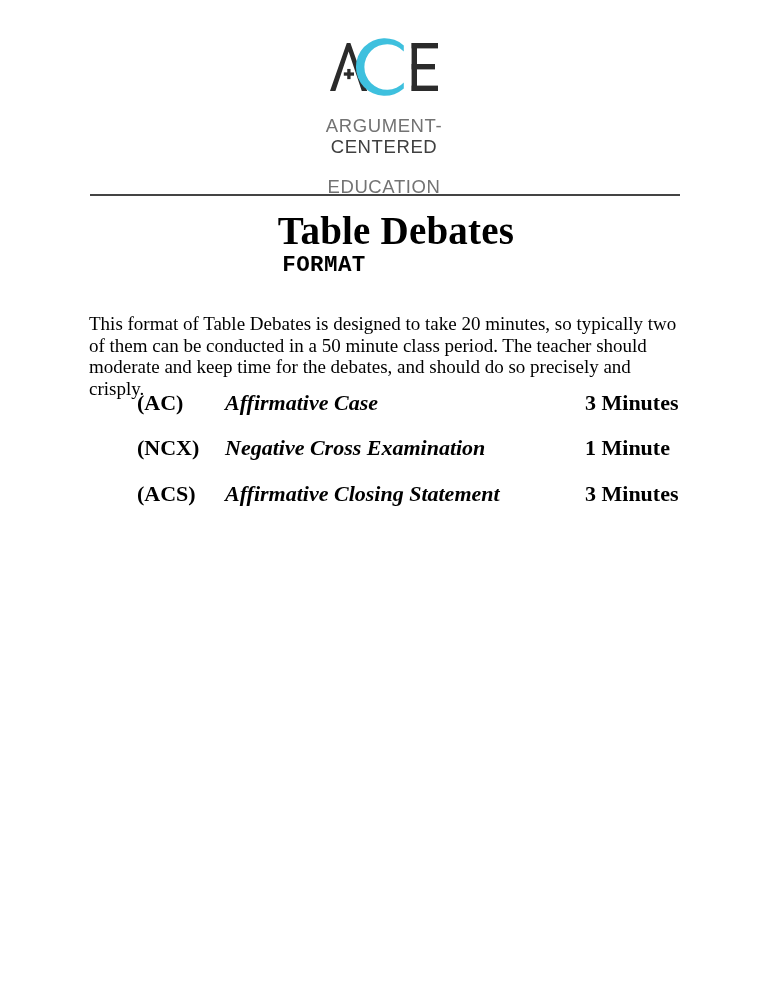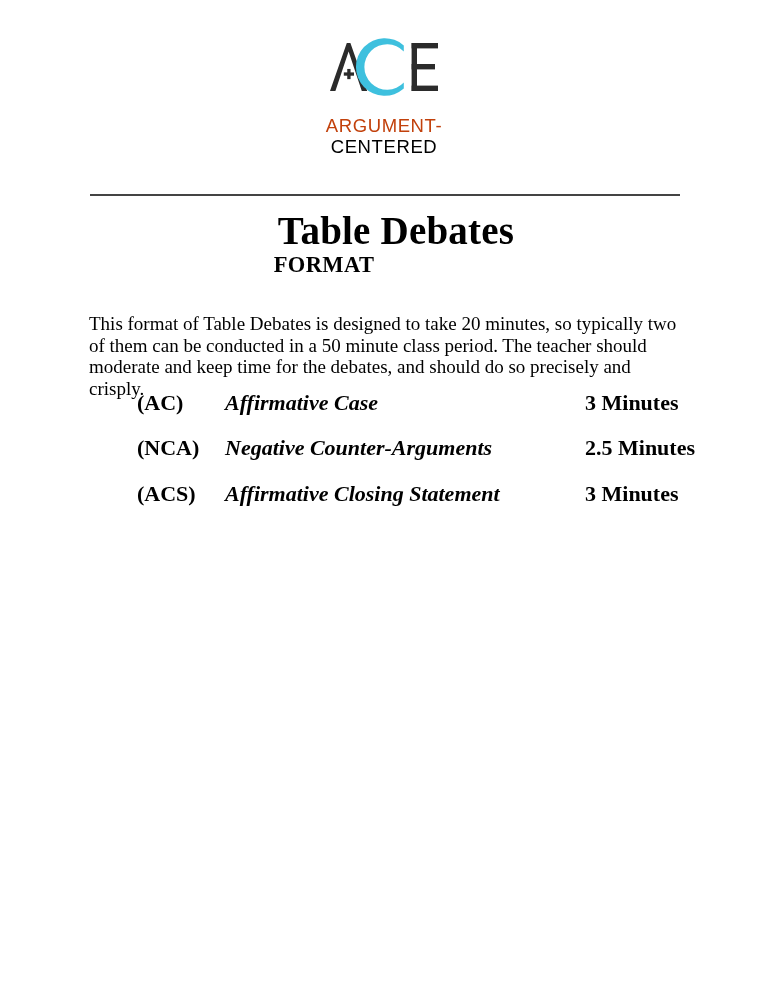--- a/index.html
+++ b/index.html
@@ -36,22 +36,22 @@
     font-family: "Liberation Sans", "DejaVu Sans", sans-serif;
     font-weight: 400;
     font-size: 18.5px;
     line-height: 20.5px;
     letter-spacing: 0.6px;
   }
   .tag-line {
     display: block;
     white-space: nowrap;
   }
-  .tag-dark { color: #c2410c; margin-top: 20px; }
-  .tag-cyan { color: #000000; }
+  .tag-dark { color: #737373; margin-top: 20px; }
+  .tag-cyan { color: #404040; }
 
   
   .divider {
     position: absolute;
     top: 194px;
     left: 90px;
     width: 590px;
     height: 2px;
     background: #444444;
   }
@@ -71,20 +71,21 @@
   .doc-subtitle {
     position: absolute;
     top: 251px;
     left: 0;
     width: 648px;
     text-align: center;
     font-weight: bold;
     font-size: 22.5px;
     line-height: 28px;
     letter-spacing: 0.4px;
+    font-family: Liberation Mono, monospace;
   }
 
   
   .intro {
     position: absolute;
     top: 294px;
     left: 89px;
     width: 588px;
     font-size: 19px;
     line-height: 21.5px;
@@ -126,47 +127,48 @@
 
     <rect x="146" y="8" width="9" height="80" fill="#2b2b2b"></rect>
     <rect x="146" y="8" width="44" height="9" fill="#2b2b2b"></rect>
     <rect x="146" y="43" width="39" height="9" fill="#2b2b2b"></rect>
     <rect x="146" y="79" width="44" height="9" fill="#2b2b2b"></rect>
   </svg>
 
   <div class="logo-tagline">
     <span class="tag-line tag-dark">ARGUMENT-</span>
     <span class="tag-line tag-cyan">CENTERED</span>
+    <span class="tag-line tag-dark">EDUCATION</span>
   </div>
 </div>
 
 <div class="divider"></div>
 
 <div class="doc-title">Table Debates</div>
 <div class="doc-subtitle">FORMAT</div>
 
 <p class="intro">This format of Table Debates is designed to take 20 minutes, so typically two of them can be conducted in a 50 minute class period.  The teacher should moderate and keep time for the debates, and should do so precisely and crisply.</p>
 
 <table class="format-table">
   <tbody>
 
     <tr>
       <td class="col-code">(AC)</td>
       <td class="col-name">Affirmative Case</td>
       <td class="col-time">3 Minutes</td>
     </tr>
 
+    <tr>
+      <td class="col-code">(NCX)</td>
+      <td class="col-name">Negative Cross Examination</td>
+      <td class="col-time">1 Minute</td>
+    </tr>
 
 
 
-    <tr>
-      <td class="col-code">(NCA)</td>
-      <td class="col-name">Negative Counter-Arguments</td>
-      <td class="col-time">2.5 Minutes</td>
-    </tr>
 
 
 
     <tr>
       <td class="col-code">(ACS)</td>
       <td class="col-name">Affirmative Closing Statement</td>
       <td class="col-time">3 Minutes</td>
     </tr>
 
   </tbody>

